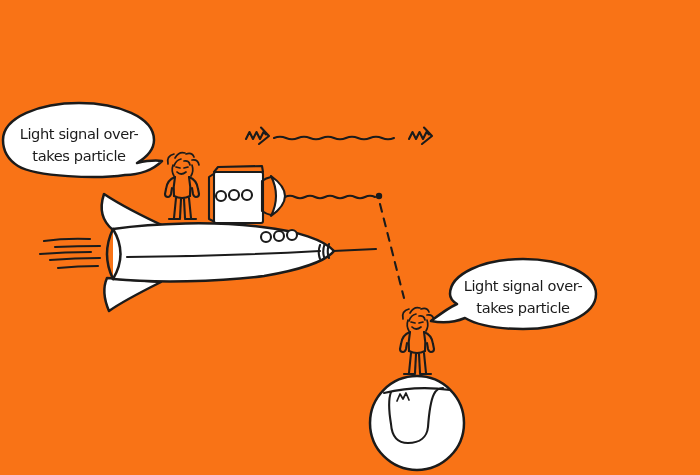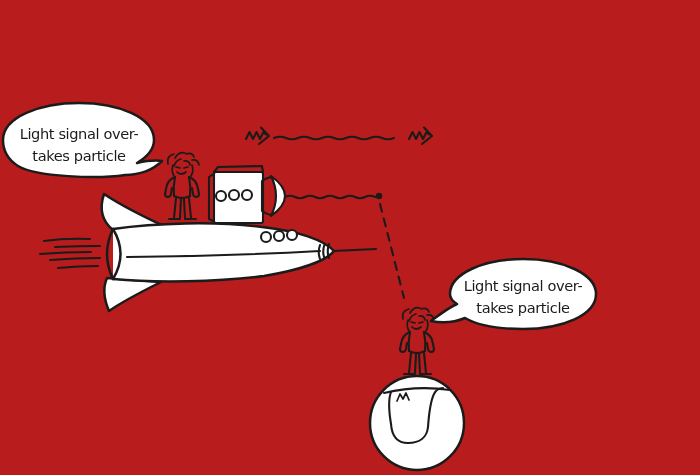--- a/index.html
+++ b/index.html
@@ -1,17 +1,17 @@
 <!DOCTYPE html>
 <html><head>
 <meta charset="utf-8">
 <style>
   html,body{margin:0;padding:0;background:#ffffff;}
   .canvas{
-    position:relative;width:700px;height:475px;background:#b91c1c;overflow:hidden;
+    position:relative;width:700px;height:475px;background:#f97316;overflow:hidden;
     font-family:"DejaVu Sans",sans-serif;
   }
   svg{display:block;}
   .ink{stroke:#1b1b1b;fill:none;stroke-linecap:round;stroke-linejoin:round;}
   .w1{stroke-width:1.7;}
   .w2{stroke-width:2.1;}
   .w3{stroke-width:2.5;}
   .fillwhite{fill:#ffffff;}
   .fillink{fill:#1b1b1b;stroke:none;}
   .bubble-text{

